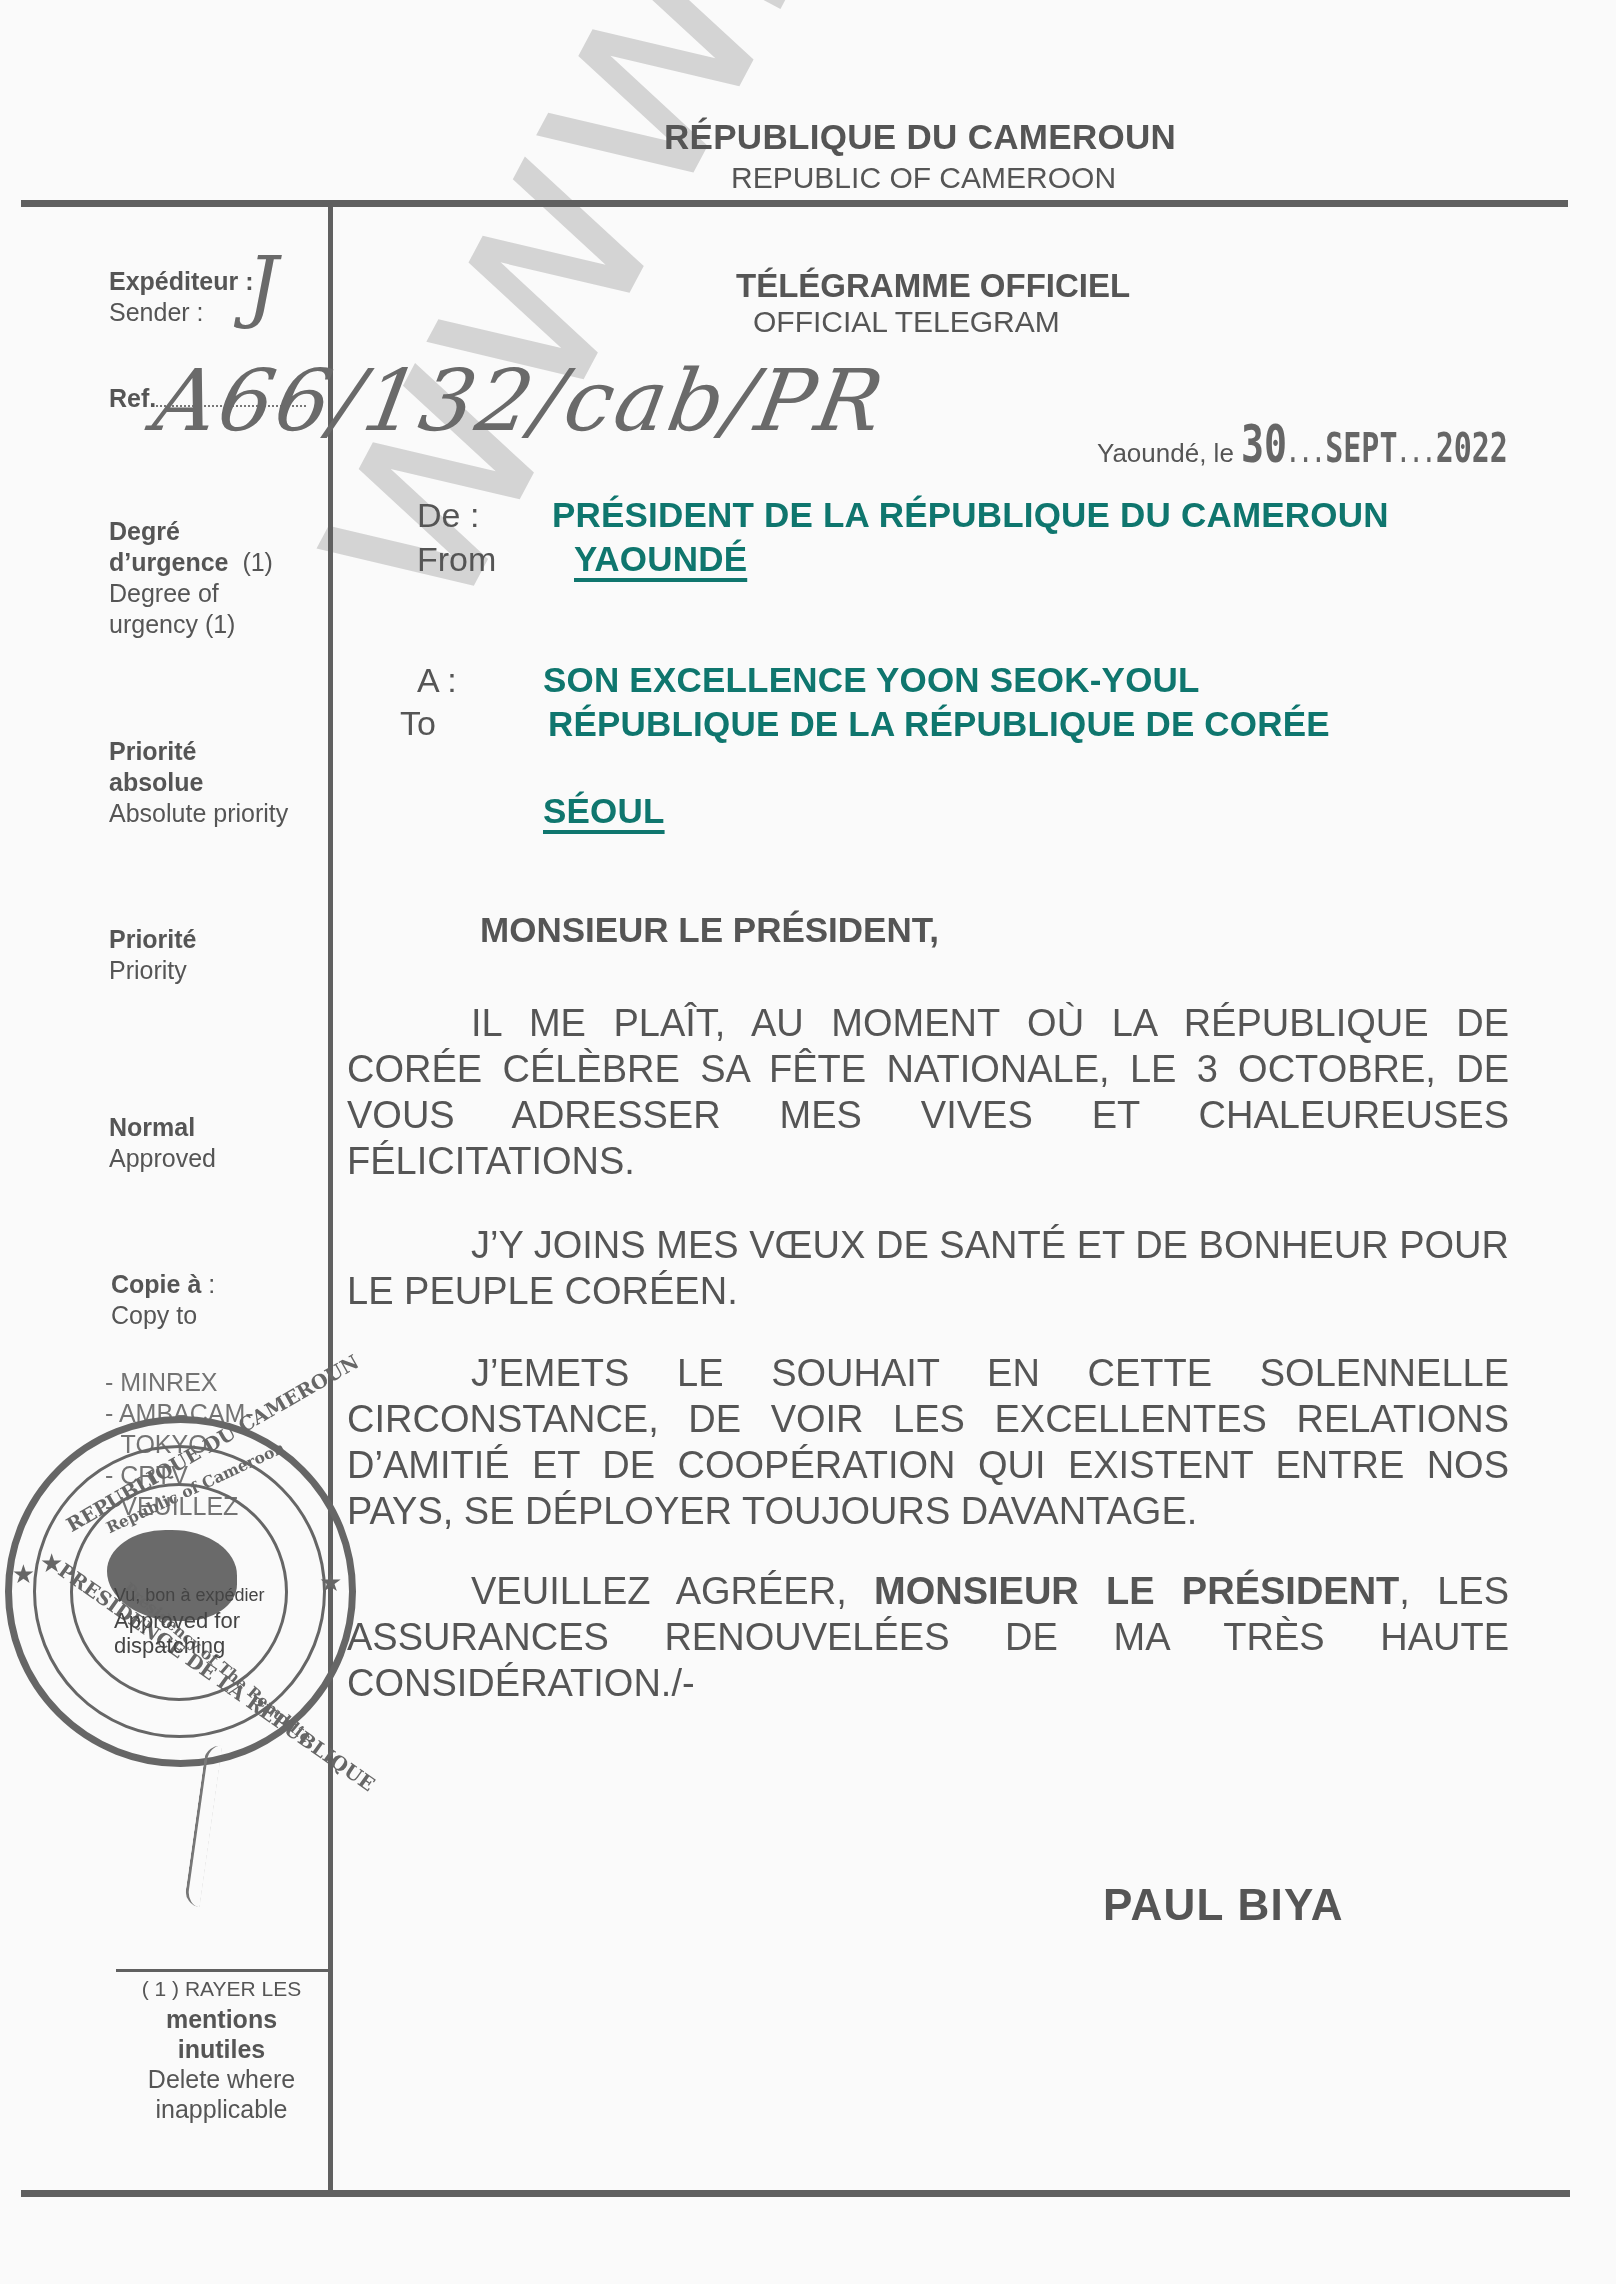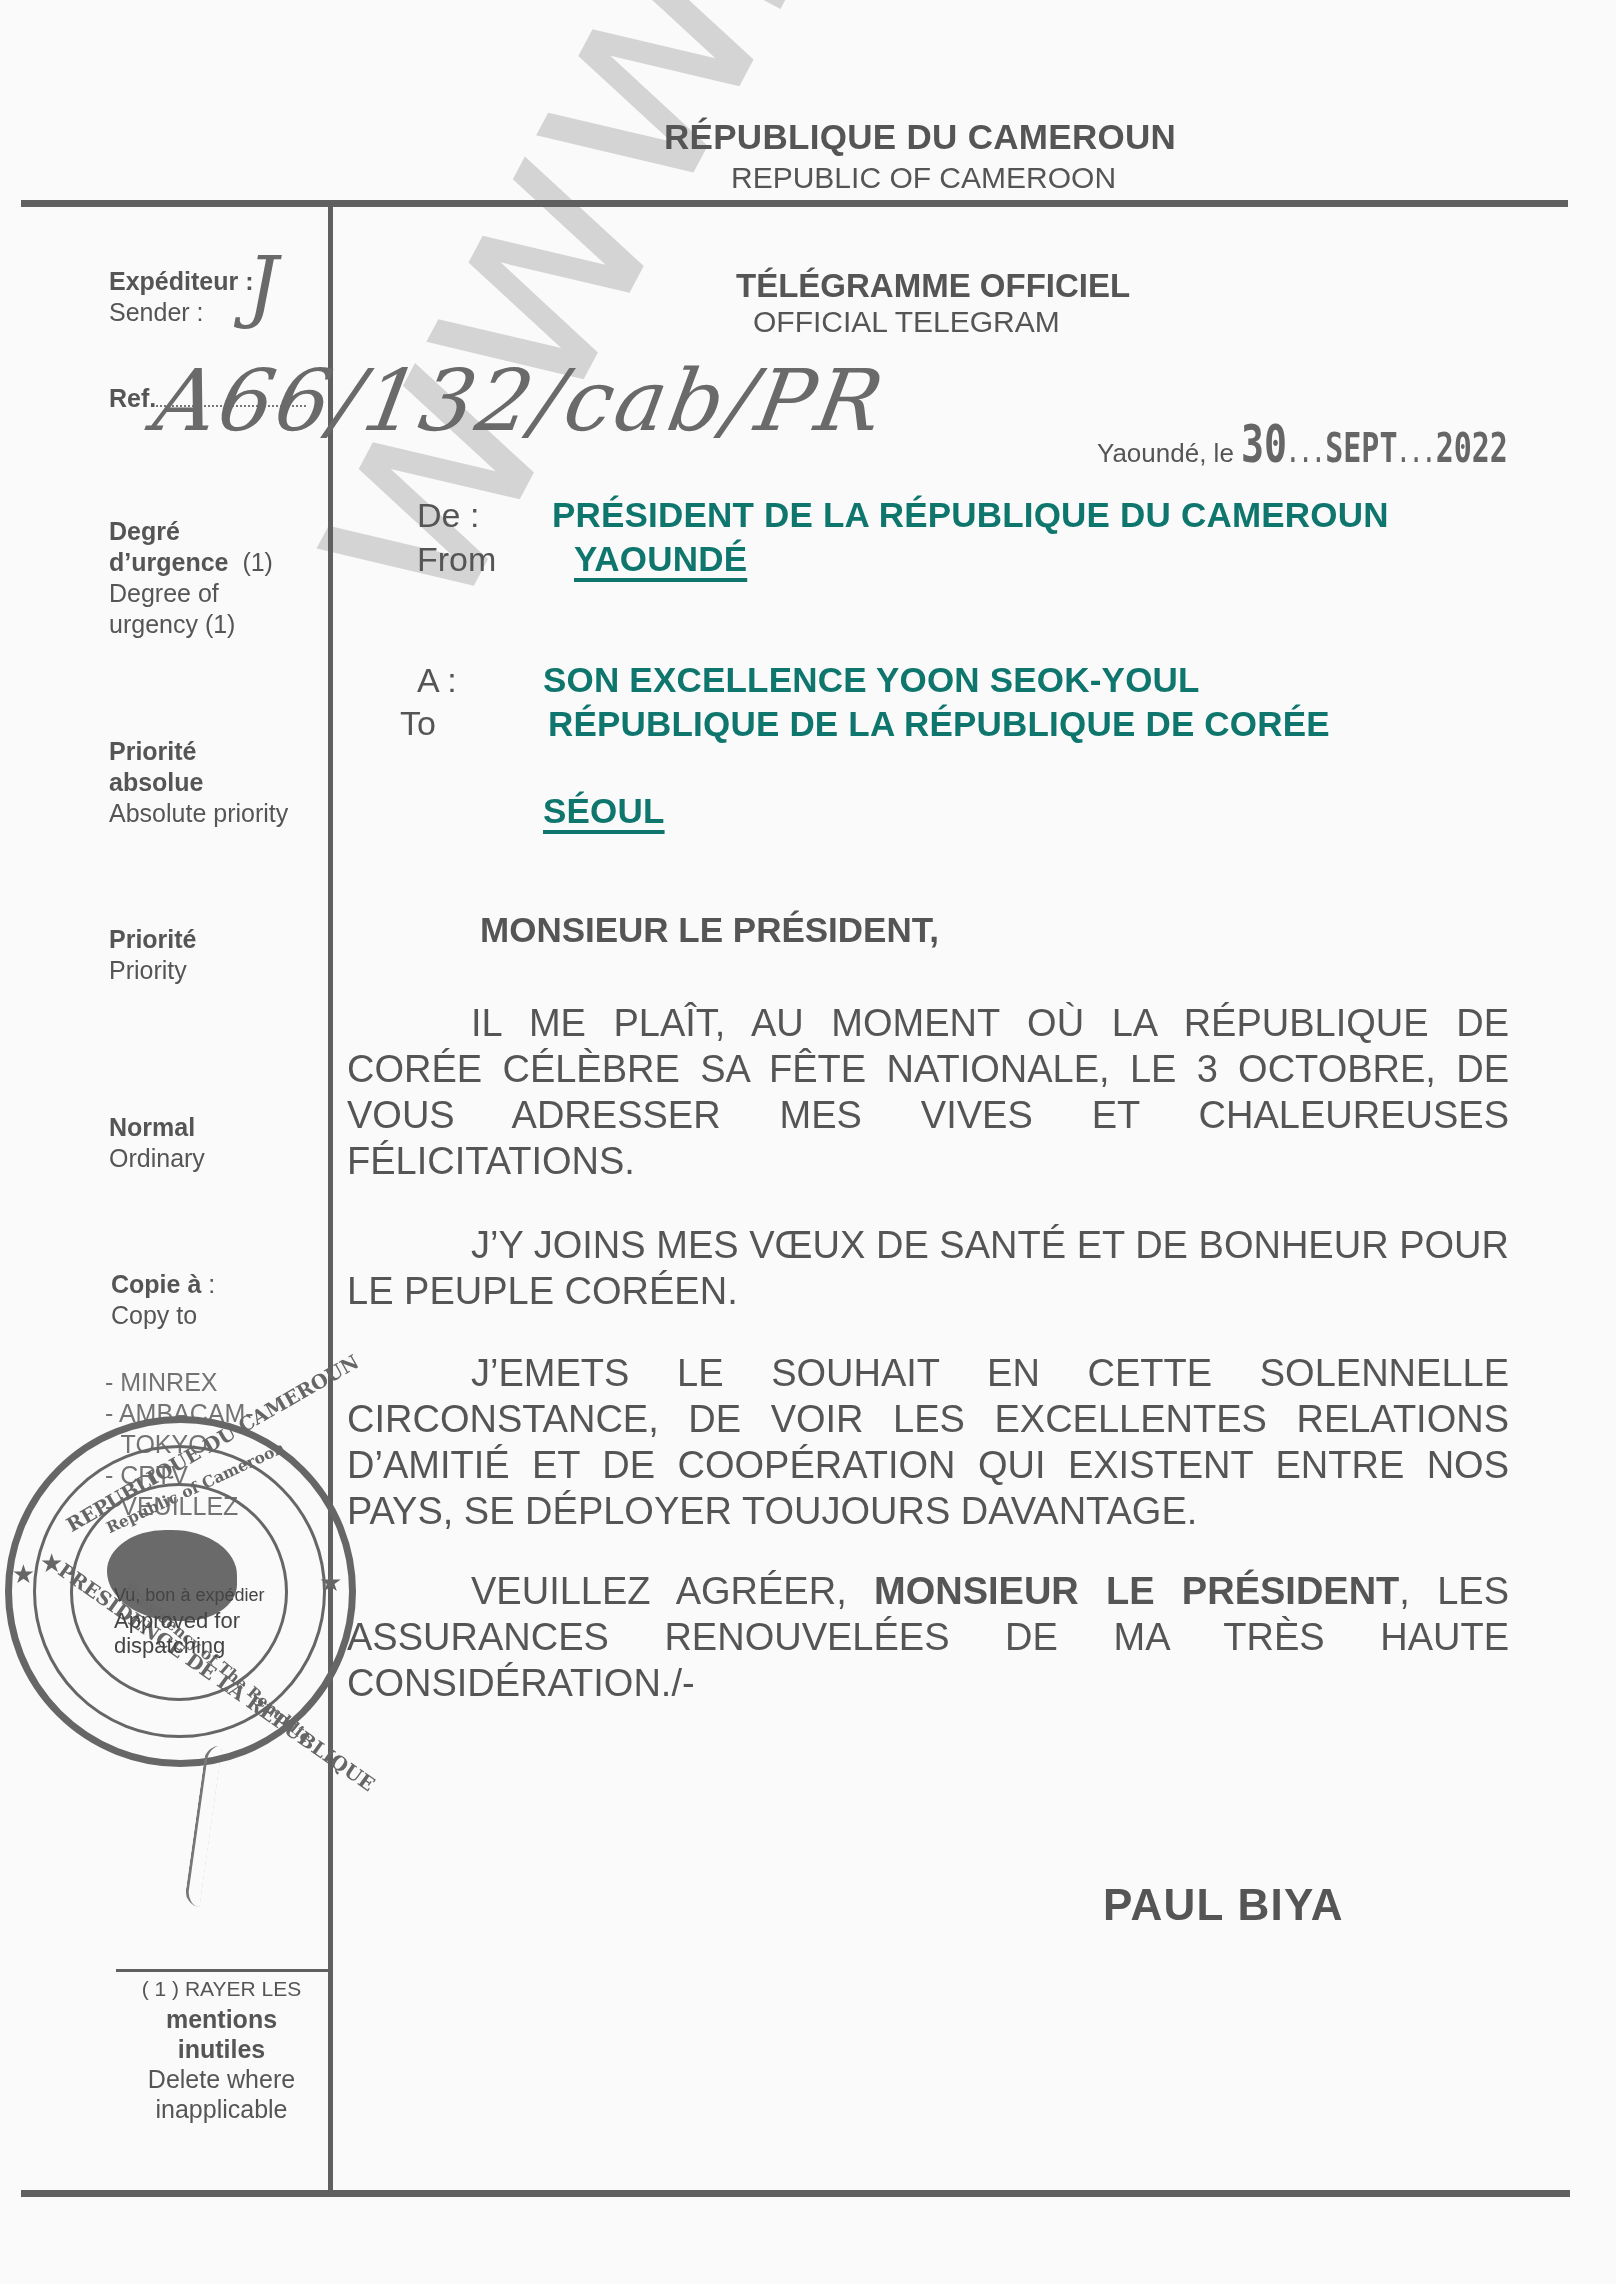--- a/index.html
+++ b/index.html
@@ -97,21 +97,21 @@
   <span>Absolute priority</span>
 </div>
 
 <div class="abs side side-label" style="top:924px;">
   <b>Priorité</b><br>
   <span>Priority</span>
 </div>
 
 <div class="abs side side-label" style="top:1112px;">
   <b>Normal</b><br>
-  <span>Ordinary</span>
+  <span>Approved</span>
 </div>
 
 <div class="abs side-label" style="top:1269px; left:111px;">
   <b>Copie à</b><span> :</span><br>
   <span>Copy to</span>
 </div>
 <div class="abs copy-list" style="top:1367px; left:105px;">
   <div>- MINREX</div>
   <div>- AMBACAM-</div>
   <div style="padding-left:15.6px;">TOKYO</div>

